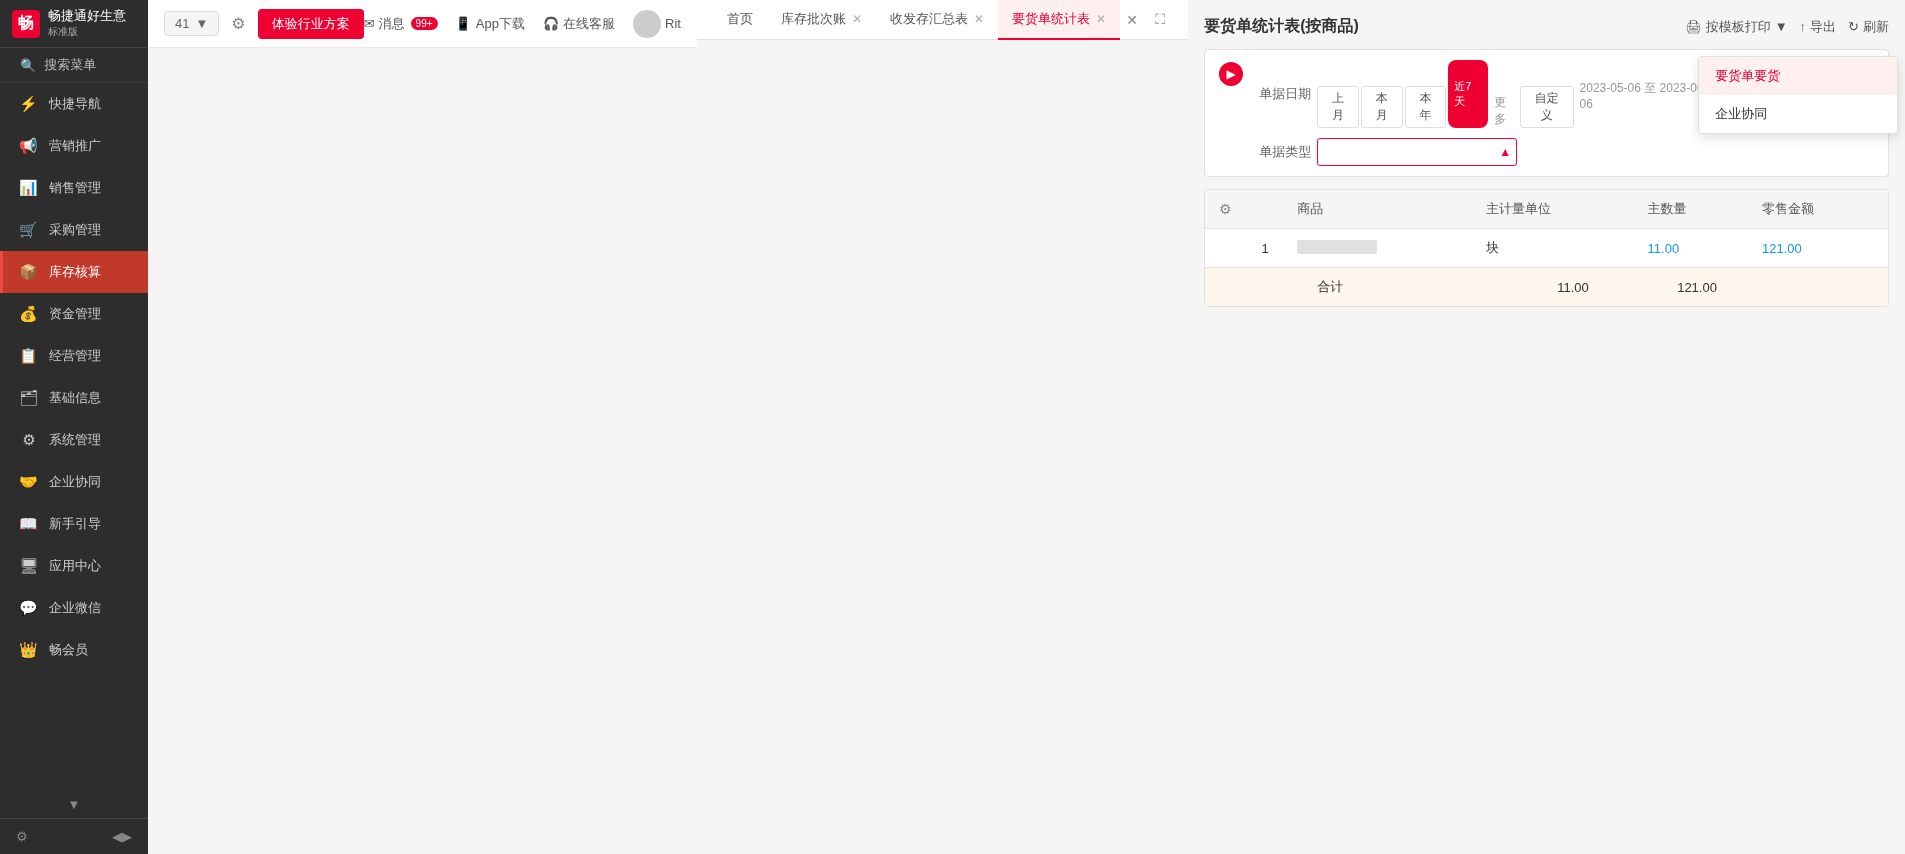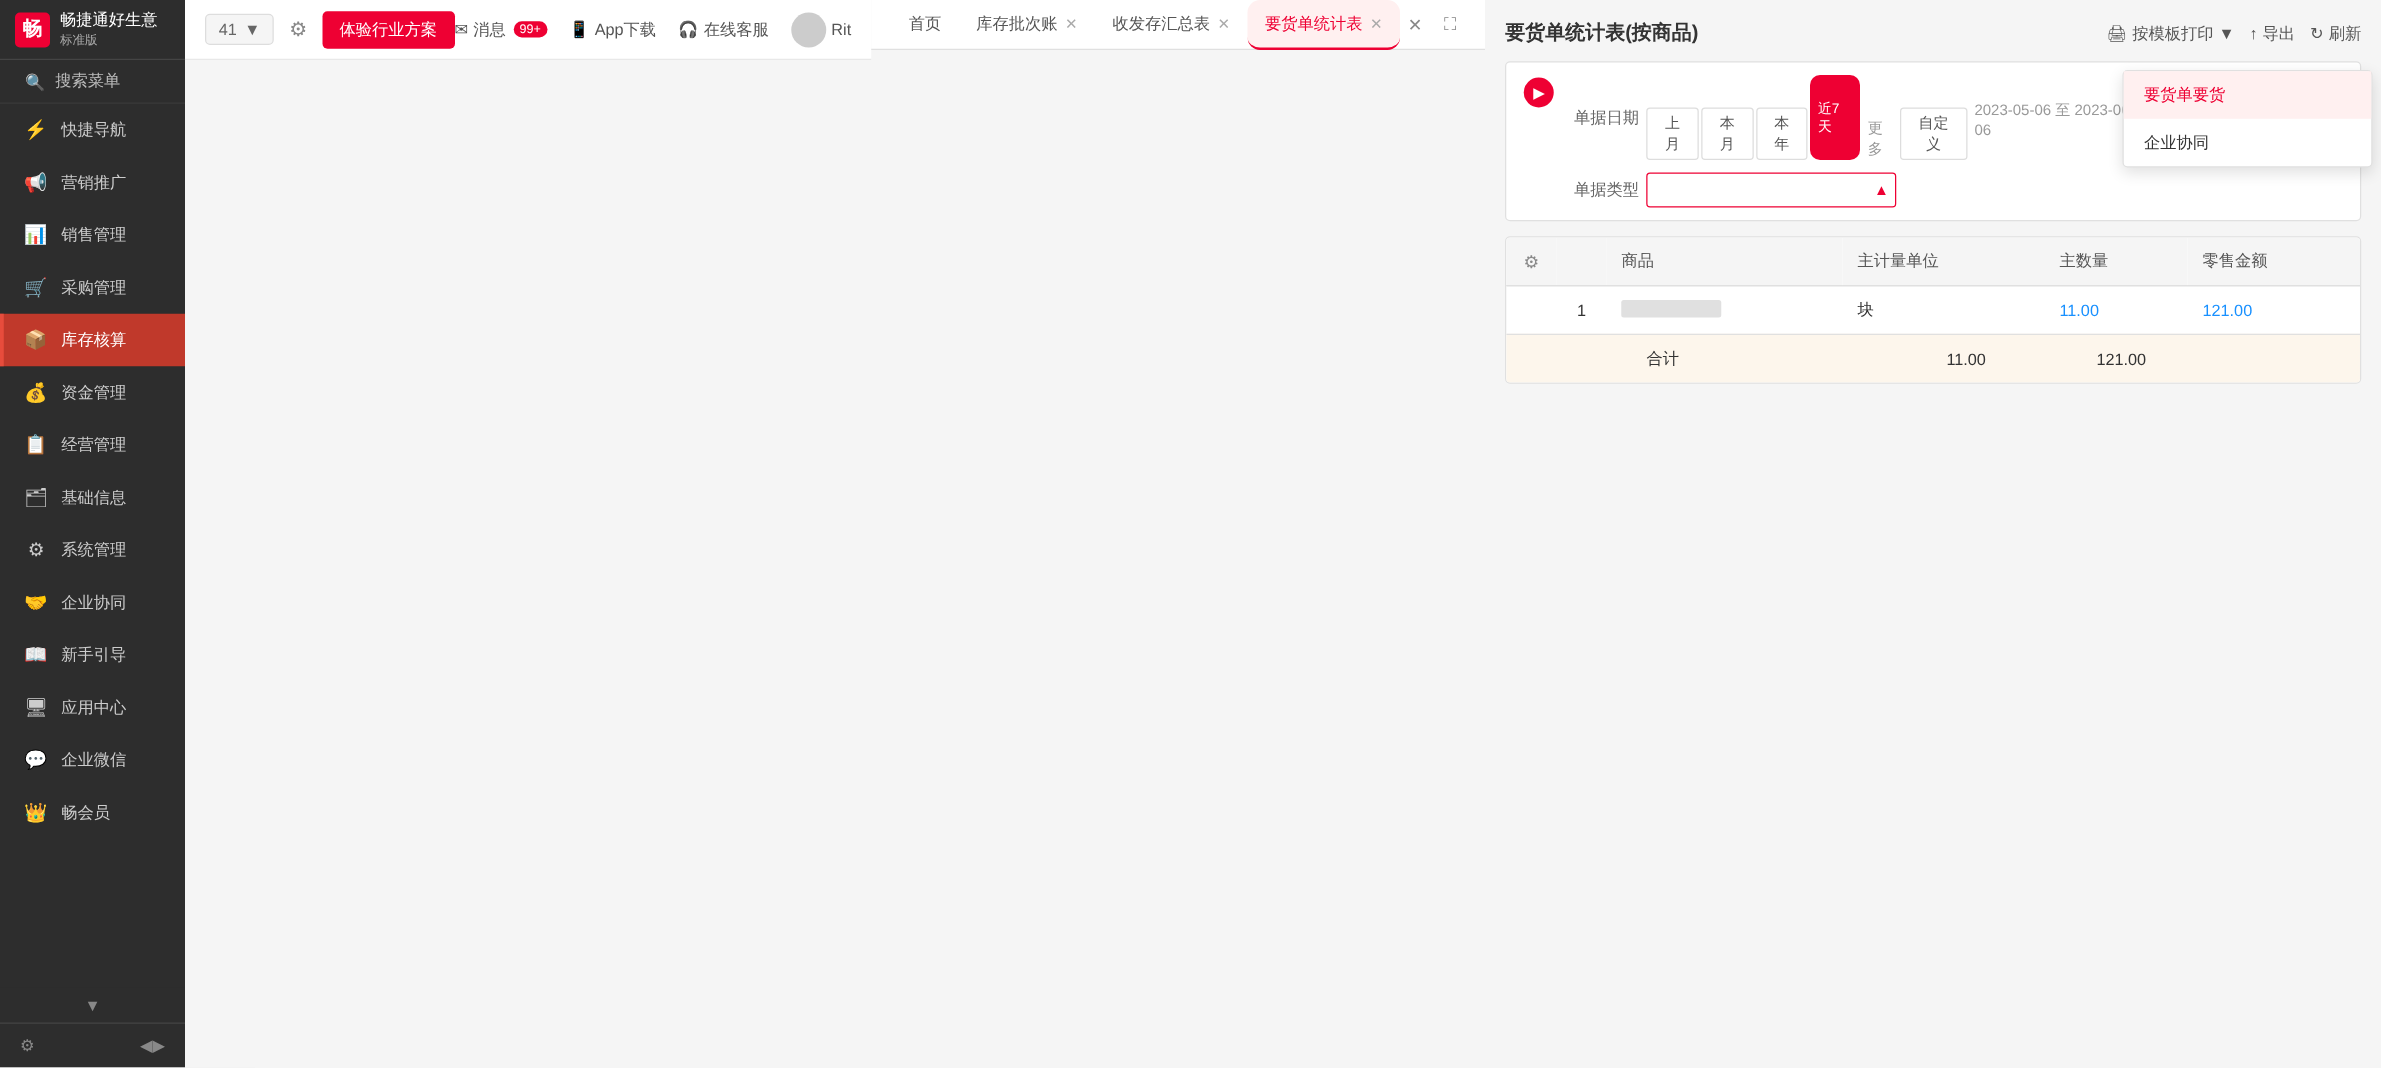--- a/index.html
+++ b/index.html
@@ -179,21 +179,20 @@
       cursor: pointer;
       color: #555;
       font-size: 13px;
       border-bottom: 2px solid transparent;
       white-space: nowrap;
     }
     .tab-item.active {
       color: #e03;
       border-bottom-color: #e03;
       background: #fff0f0;
-      border-radius: 10px;
     }
     .tab-item .tab-close {
       margin-left: 6px;
       color: #aaa;
       font-size: 12px;
     }
     .tab-end-btn {
       margin-left: auto;
       display: flex;
       align-items: center;

